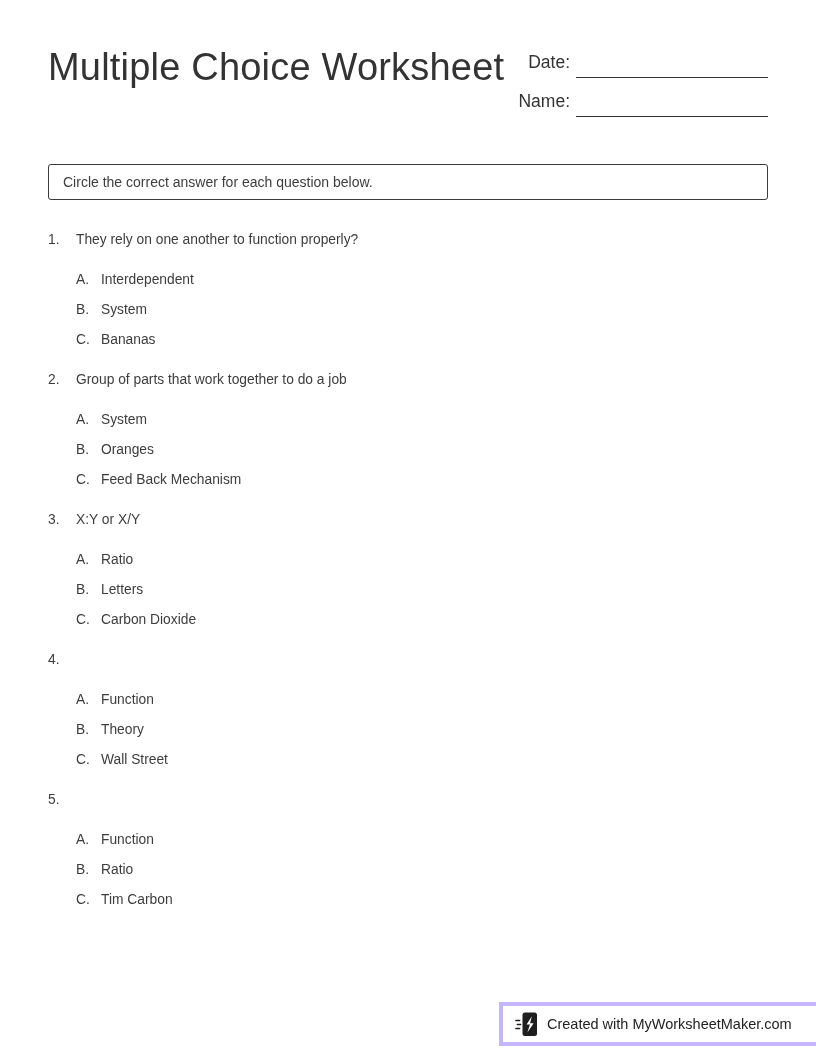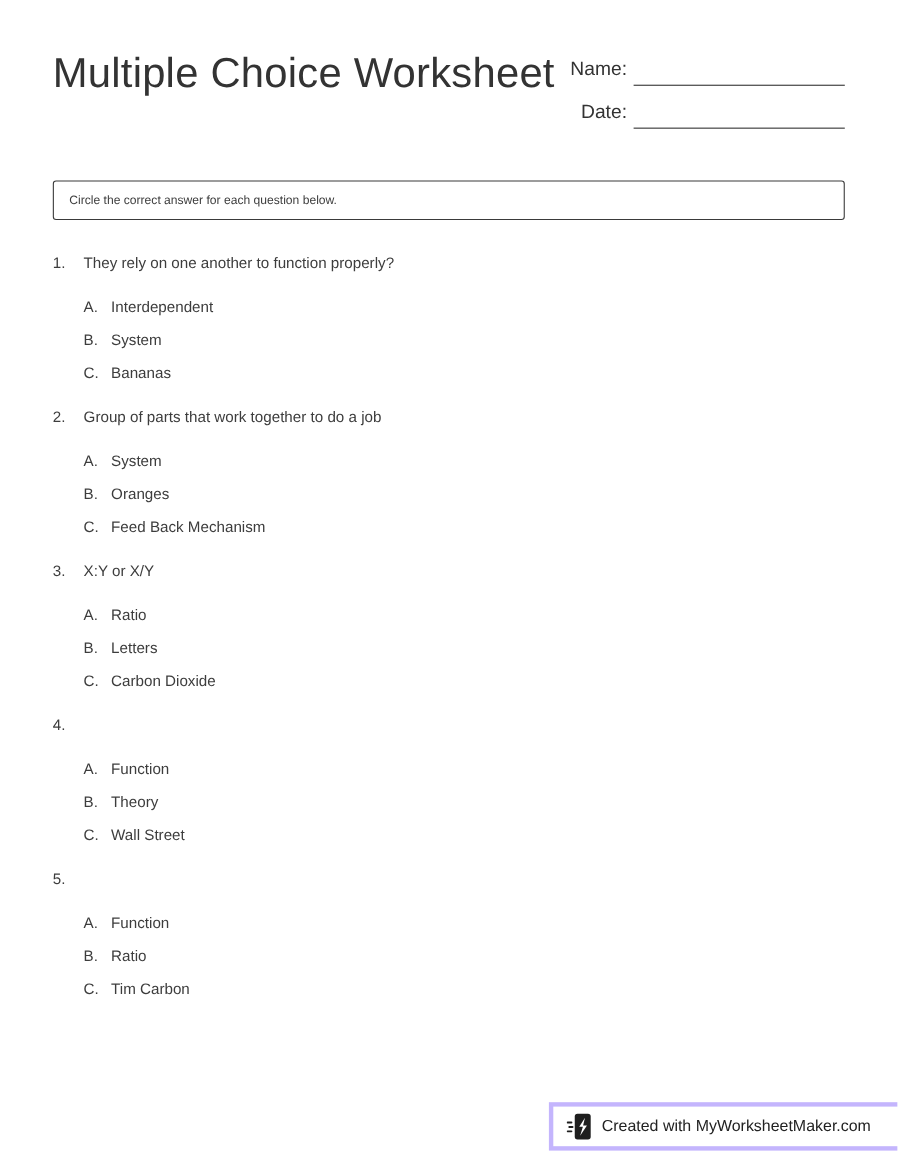--- a/index.html
+++ b/index.html
@@ -57,21 +57,21 @@
     left: 48px;
     top: 164px;
     width: 720px;
     height: 36px;
     box-sizing: border-box;
     border: 1.6px solid #3a3a3a;
     border-radius: 3px;
     display: flex;
     align-items: center;
     padding-left: 14px;
-    font-size: 11px;
+    font-size: 14px;
     color: #3d3d3d;
   }
   .questions {
     position: absolute;
     left: 48px;
     top: 230px;
     width: 720px;
     font-size: 13.8px;
   }
   .question {
@@ -120,25 +120,25 @@
 </style>
 </head>
 <body>
 
 <div class="page">
 
   <div class="title">Multiple Choice Worksheet</div>
 
   <div class="header-fields">
     <div class="field-row">
+      <span class="field-label">Date:</span>
+      <span class="blank-line"></span>
+    </div>
+    <div class="field-row">
       <span class="field-label">Name:</span>
-      <span class="blank-line"></span>
-    </div>
-    <div class="field-row">
-      <span class="field-label">Date:</span>
       <span class="blank-line"></span>
     </div>
   </div>
 
   <div class="instruction-box">
     <span>Circle the correct answer for each question below.</span>
   </div>
 
   <div class="questions">
 

